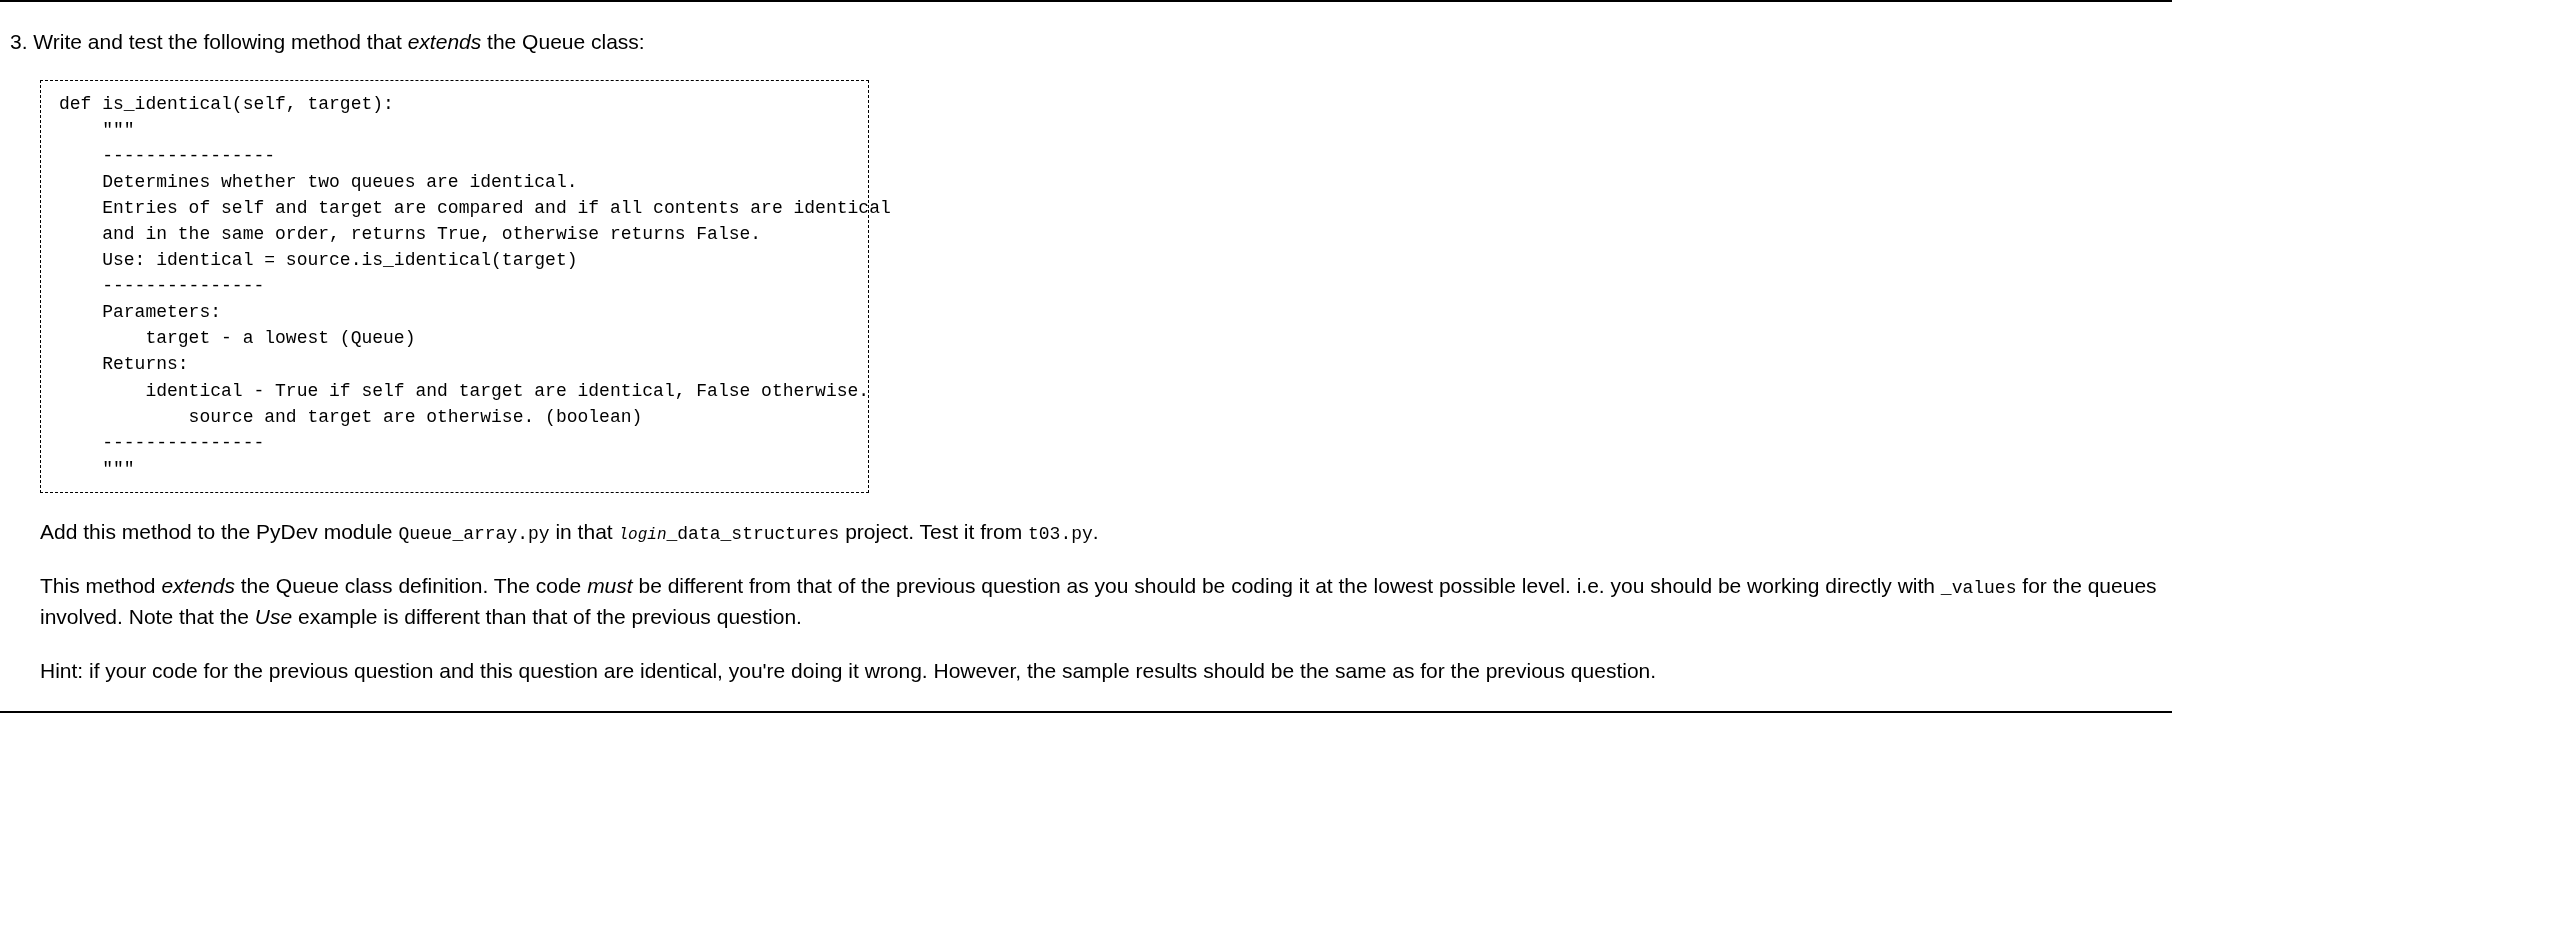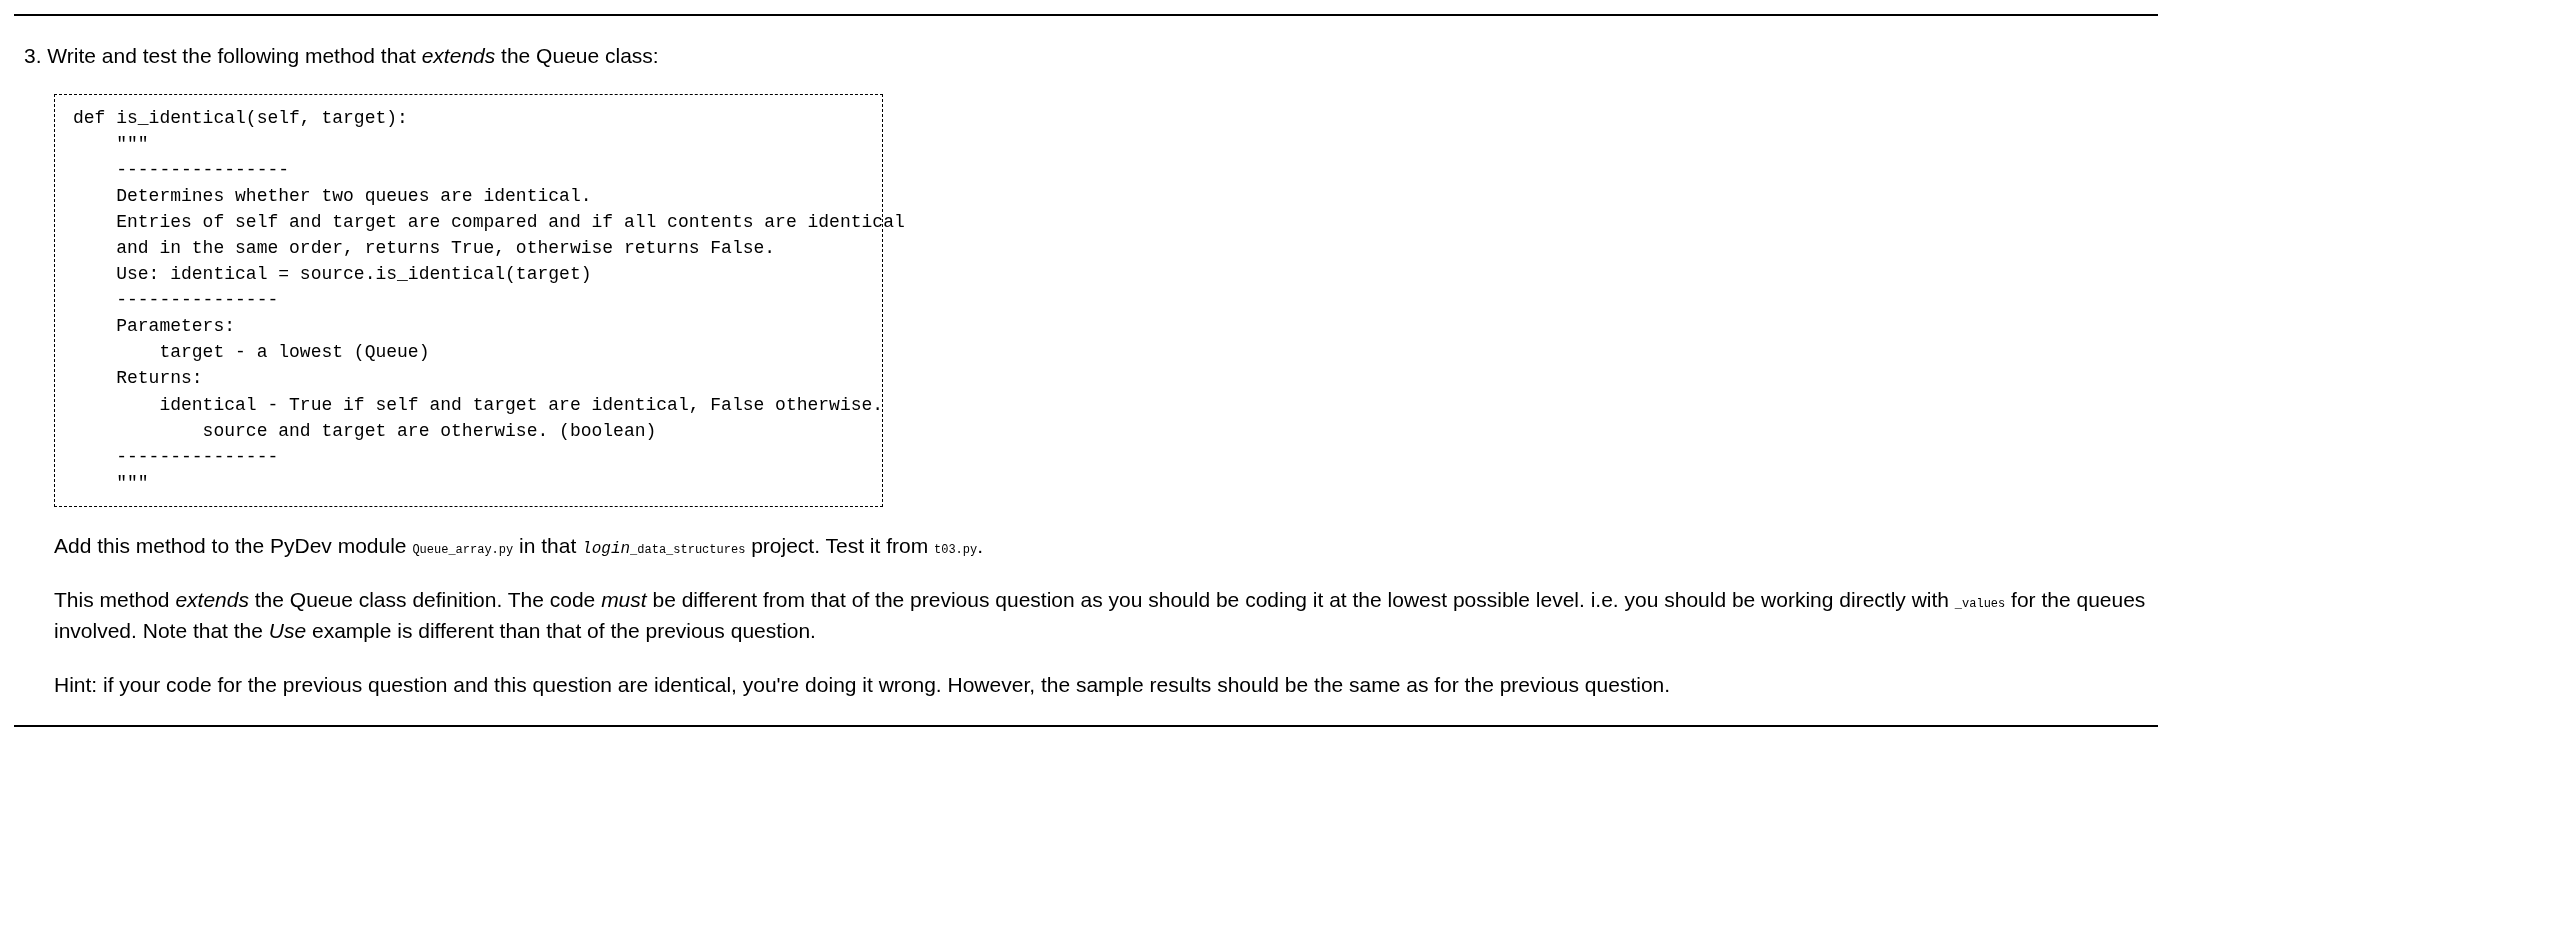--- a/index.html
+++ b/index.html
@@ -11,21 +11,21 @@
       font-family: Arial, Helvetica, sans-serif;
       font-size: 21px;
       line-height: 1.5;
       color: #000;
       background: #fff;
       padding: 0;
     }
     .container {
       width: 2172px;
       margin: 0;
-      padding: 14px;
+      padding: 0;
     }
     .top-rule {
       border-top: 2px solid #000;
       margin-bottom: 20px;
     }
     .bottom-rule {
       border-top: 2px solid #000;
       margin-top: 20px;
     }
     .question {
@@ -54,21 +54,21 @@
       width: 829px;
     }
     .paragraph {
       margin-left: 30px;
       margin-bottom: 24px;
       font-size: 21px;
       line-height: 1.45;
     }
     .mono {
       font-family: "Courier New", Courier, monospace;
-      font-size: 12px;
+      font-size: 18px;
     }
     .mono-italic {
       font-family: "Courier New", Courier, monospace;
       font-size: 16px;
       font-style: italic;
     }
   </style>
 </head>
 <body>
 

